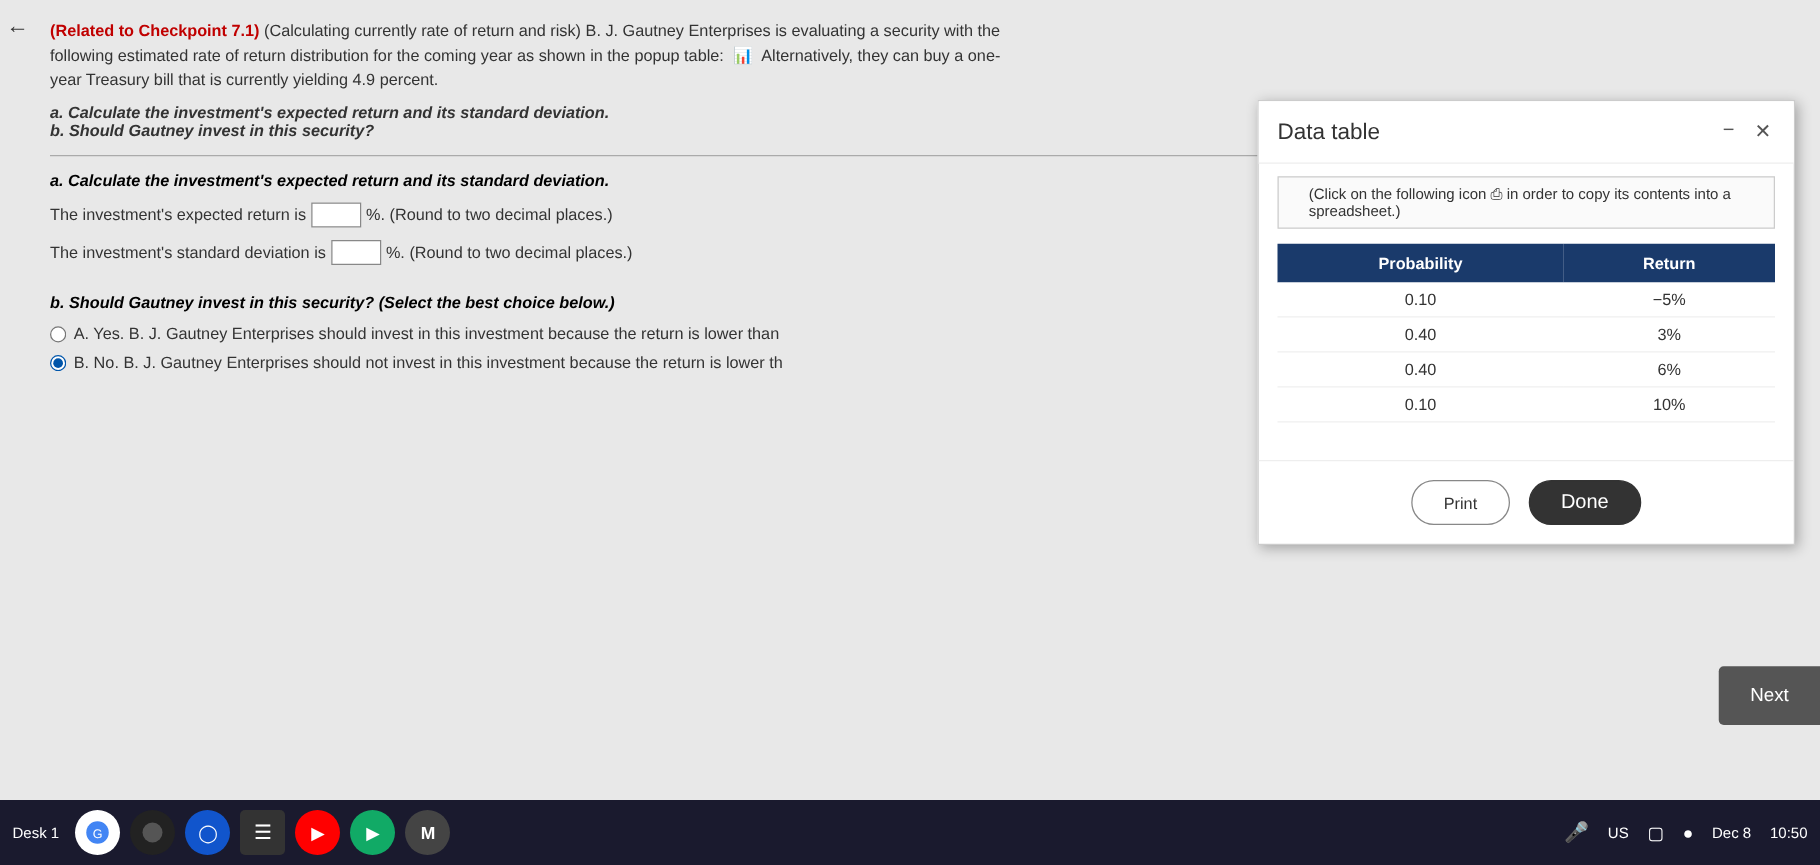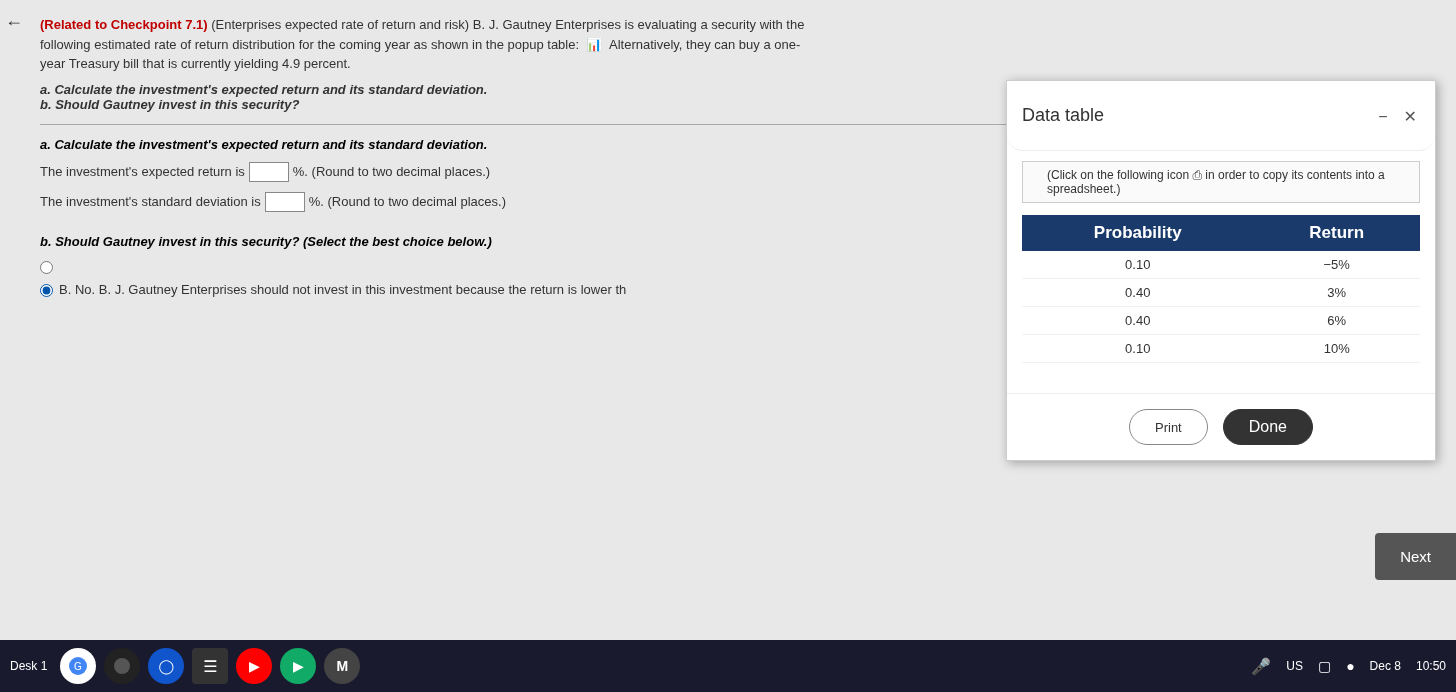--- a/index.html
+++ b/index.html
@@ -122,25 +122,24 @@
       width: 430px;
       background: white;
       border: 1px solid #ccc;
       box-shadow: 2px 2px 10px rgba(0,0,0,0.3);
       z-index: 100;
     }
 
     .popup-title-bar {
       display: flex;
       justify-content: space-between;
-      align-items: flex-end;
-      padding: 24px 15px;
+      align-items: flex-start;
+      padding: 14px 15px;
       background: white;
       border-bottom: 1px solid #eee;
-      border-radius: 16px;
     }
 
     .popup-title {
       font-size: 18px;
       font-weight: normal;
       color: #333;
     }
 
     .popup-controls {
       display: flex;
@@ -174,21 +173,21 @@
       width: 100%;
       border-collapse: collapse;
     }
 
     .data-table thead tr {
       background: #1a3a6b;
     }
 
     .data-table thead th {
       color: white;
-      font-size: 17px;
+      font-size: 13px;
       font-weight: bold;
       padding: 8px 15px;
       text-align: center;
     }
 
     .data-table tbody tr {
       background: white;
     }
 
     .data-table tbody td {
@@ -291,21 +290,21 @@
     }
   </style>
 </head>
 <body>
 
 <div class="main-content">
   <span class="back-arrow">←</span>
 
   <div class="question-header">
     <span class="related">(Related to Checkpoint 7.1)</span>
-    <span>(Enterprises expected rate of return and risk)</span>
+    <span>(Calculating currently rate of return and risk)</span>
     <span>B. J. Gautney Enterprises is evaluating a security with the following estimated rate of return distribution for the coming year as shown in the popup table:</span>
     &nbsp;📊&nbsp;
     <span>Alternatively, they can buy a one-year Treasury bill that is currently yielding 4.9 percent.</span>
   </div>
 
   <div class="question-subtext">
     <span class="bold-italic">a. Calculate the investment's expected return and its standard deviation.</span><br>
     <span class="bold-italic">b. Should Gautney invest in this security?</span>
   </div>
 
@@ -323,20 +322,21 @@
     <div class="answer-line">
       <span>The investment's standard deviation is</span>
       <input type="text" value="" style="">
       <span>%. (Round to two decimal places.)</span>
     </div>
 
     <div class="part-b">b. Should Gautney invest in this security?  (Select the best choice below.)</div>
 
     <div class="radio-option">
       <input type="radio" name="choice" id="optA" style="">
+      <label for="optA">A.  Yes. B. J. Gautney Enterprises should invest in this investment because the return is lower than</label>
     </div>
 
     <div class="radio-option">
       <input type="radio" name="choice" id="optB" checked="" style="">
       <label for="optB">B.  No. B. J. Gautney Enterprises should not invest in this investment because the return is lower th</label>
     </div>
   </div>
 
   <div class="data-table-popup">
     <div class="popup-title-bar">

